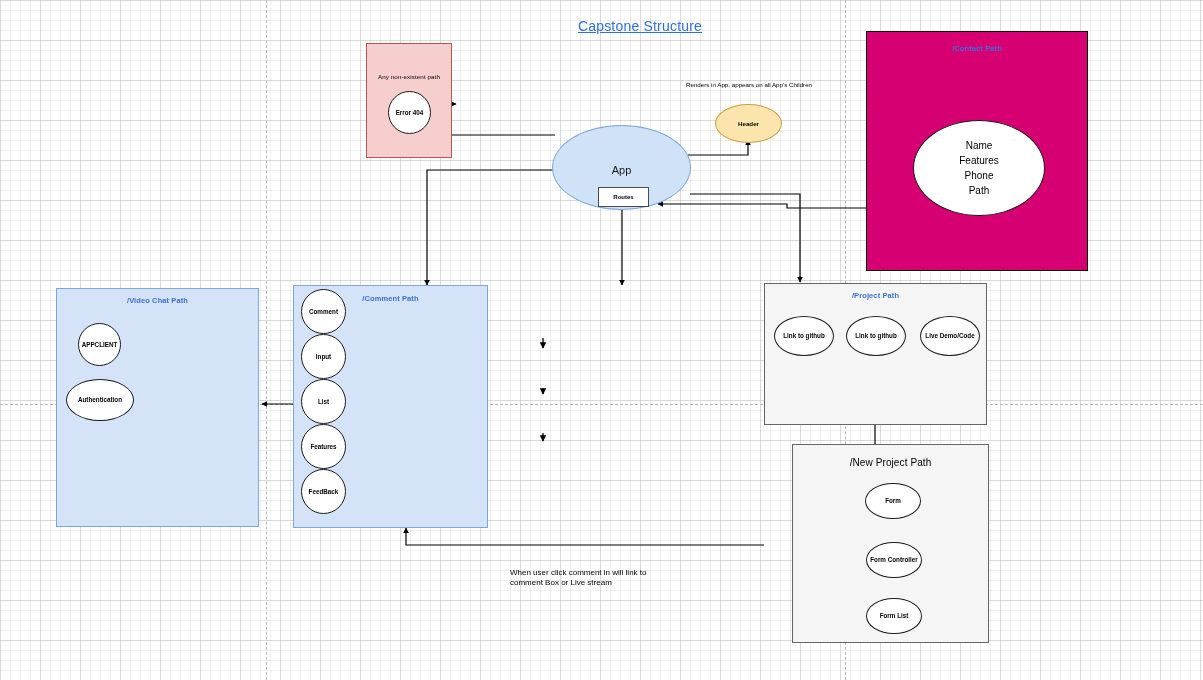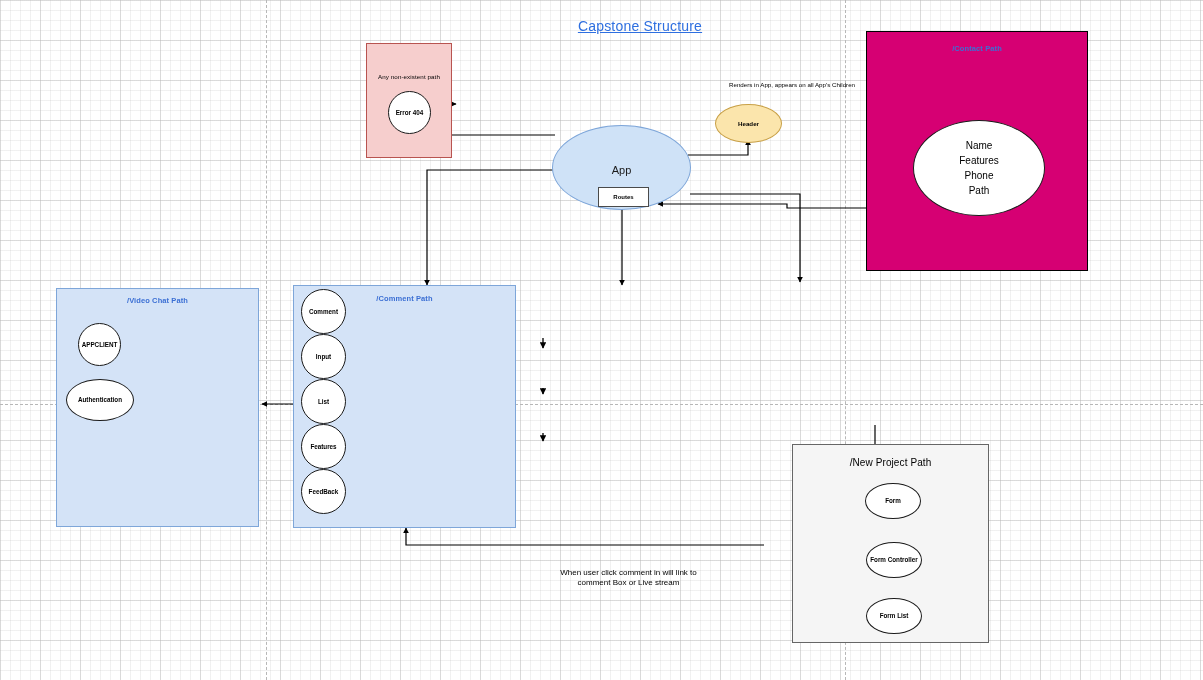--- a/index.html
+++ b/index.html
@@ -107,25 +107,24 @@
     color: #000;
   }
   .header-ell {
     background: #fbe5ac;
     border: 1px solid #c8a047;
     font-weight: bold;
     font-size: 6.2px;
   }
   .annot {
     position: absolute;
-    text-align: center;
+    text-align: left;
     font-size: 6.2px;
     color: #000000;
     line-height: 1.25;
-    padding-left: 36px;
   }
   .annot.big {
     font-size: 8px;
     line-height: 1.3;
   }
   .title {
     position: absolute;
     text-align: center;
     color: #2e6fe0;
     font-size: 14px;
@@ -215,30 +214,36 @@
       </div>
     </div>
   </div>
 
   <div class="node rect" style="left:56px; top:288px; width:203px; height:239px; background:#d4e3f7; border-color:#7ea6d9;">
     <div class="grouplabel" style="top:7px;">/Video Chat Path</div>
     <div class="ell" style="left:21px; top:34px; width:43px; height:43px;">APPCLIENT</div>
     <div class="ell" style="left:9px; top:90px; width:68px; height:42px;">Authentication</div>
   </div>
 
-  <div class="node rect" style="left:293px; top:285px; width:223px; height:243px; background:#d4e3f7; border-color:#7ea6d9;">
+  <div class="node rect" style="left:293px; top:285px; width:195px; height:243px; background:#d4e3f7; border-color:#7ea6d9;">
     <div class="grouplabel" style="top:8px;">/Comment Path</div>
     <div class="ell" style="left:7px; top:3px; width:45px; height:45px;">Comment</div>
     <div class="ell" style="left:7px; top:48px; width:45px; height:45px;">Input</div>
     <div class="ell" style="left:7px; top:93px; width:45px; height:45px;">List</div>
     <div class="ell" style="left:7px; top:138px; width:45px; height:45px;">Features</div>
     <div class="ell" style="left:7px; top:183px; width:45px; height:45px;">FeedBack</div>
   </div>
 
 
+  <div class="node rect" style="left:764px; top:283px; width:223px; height:142px; background:#f5f5f5; border-color:#666666;">
+    <div class="grouplabel" style="top:7px;">/Project Path</div>
+    <div class="ell" style="left:9px; top:32px; width:60px; height:40px;">Link to github</div>
+    <div class="ell" style="left:81px; top:32px; width:60px; height:40px;">Link to github</div>
+    <div class="ell" style="left:155px; top:32px; width:60px; height:40px;">Live Demo/Code</div>
+  </div>
 
   <div class="node rect" style="left:764px; top:444px; width:197px; height:199px; background:#f5f5f5; border-color:#666666;margin-left:28px;">
     <div class="grouplabel black" style="top:12px;">/New Project Path</div>
     <div class="ell" style="left:72px; top:38px; width:56px; height:36px;">Form</div>
     <div class="ell" style="left:73px; top:97px; width:56px; height:36px;">Form Controller</div>
     <div class="ell" style="left:73px; top:153px; width:56px; height:36px;">Form List</div>
   </div>
 
   <div class="annot big" style="left:510px; top:568px; width:165px;">When user click comment in will link to comment Box or Live stream</div>
 

